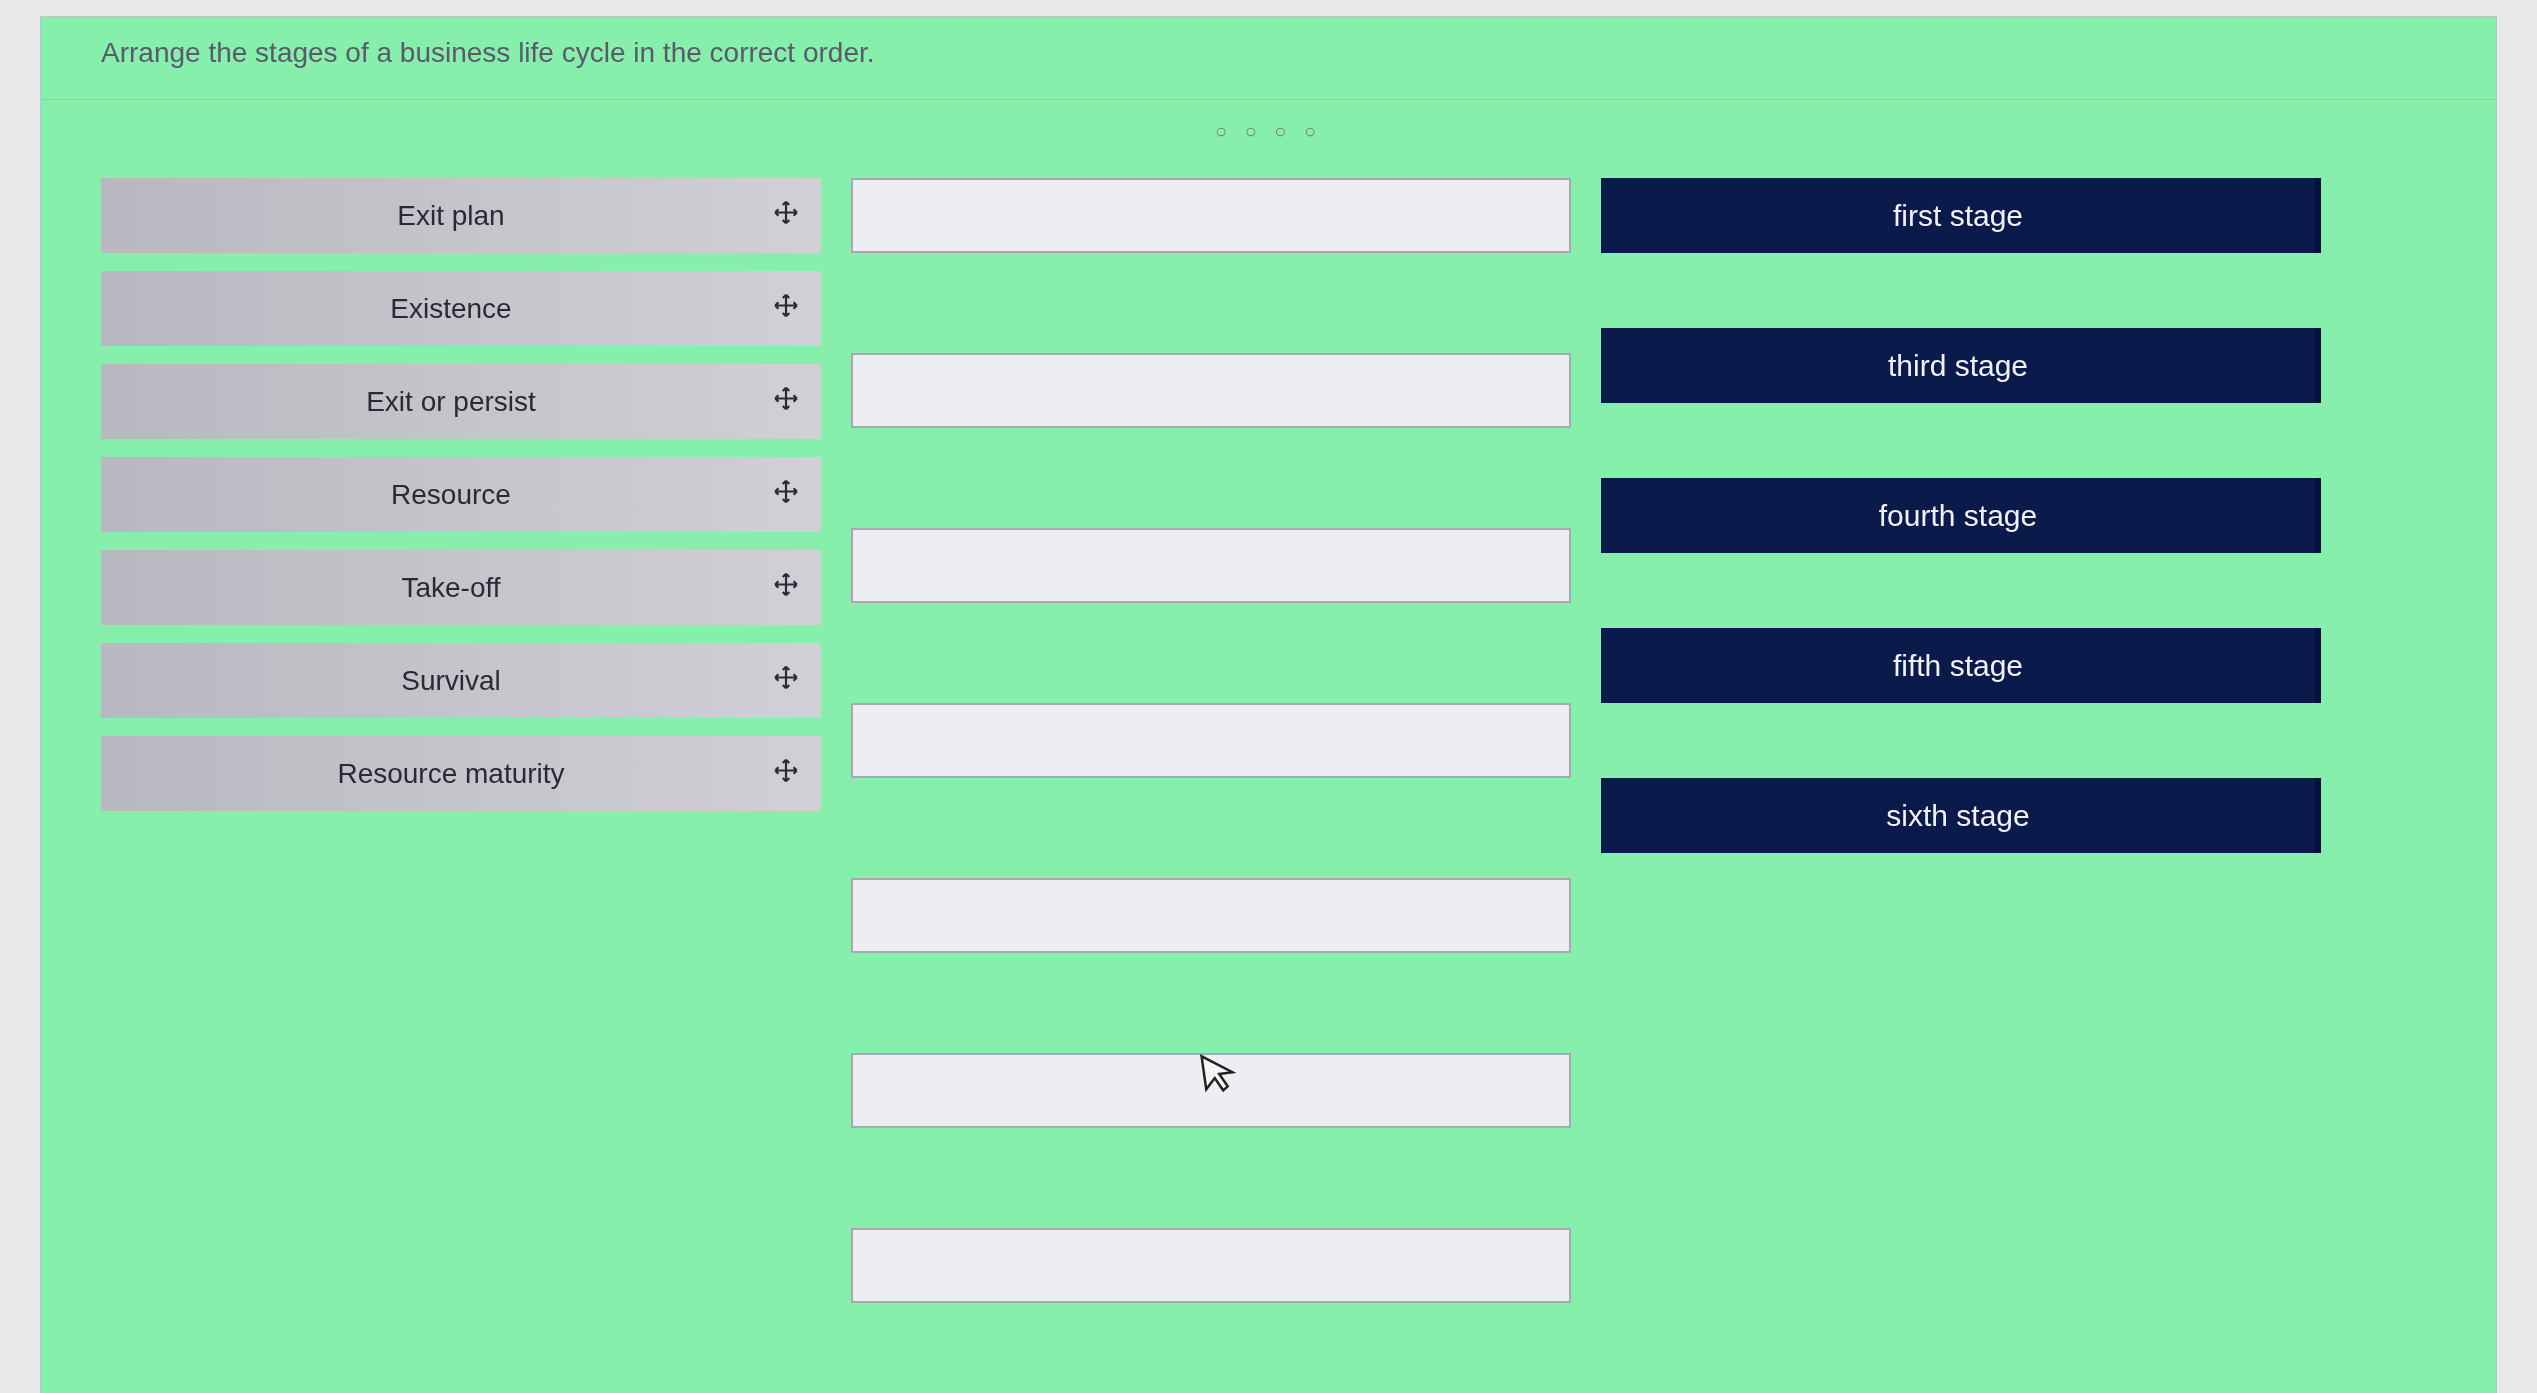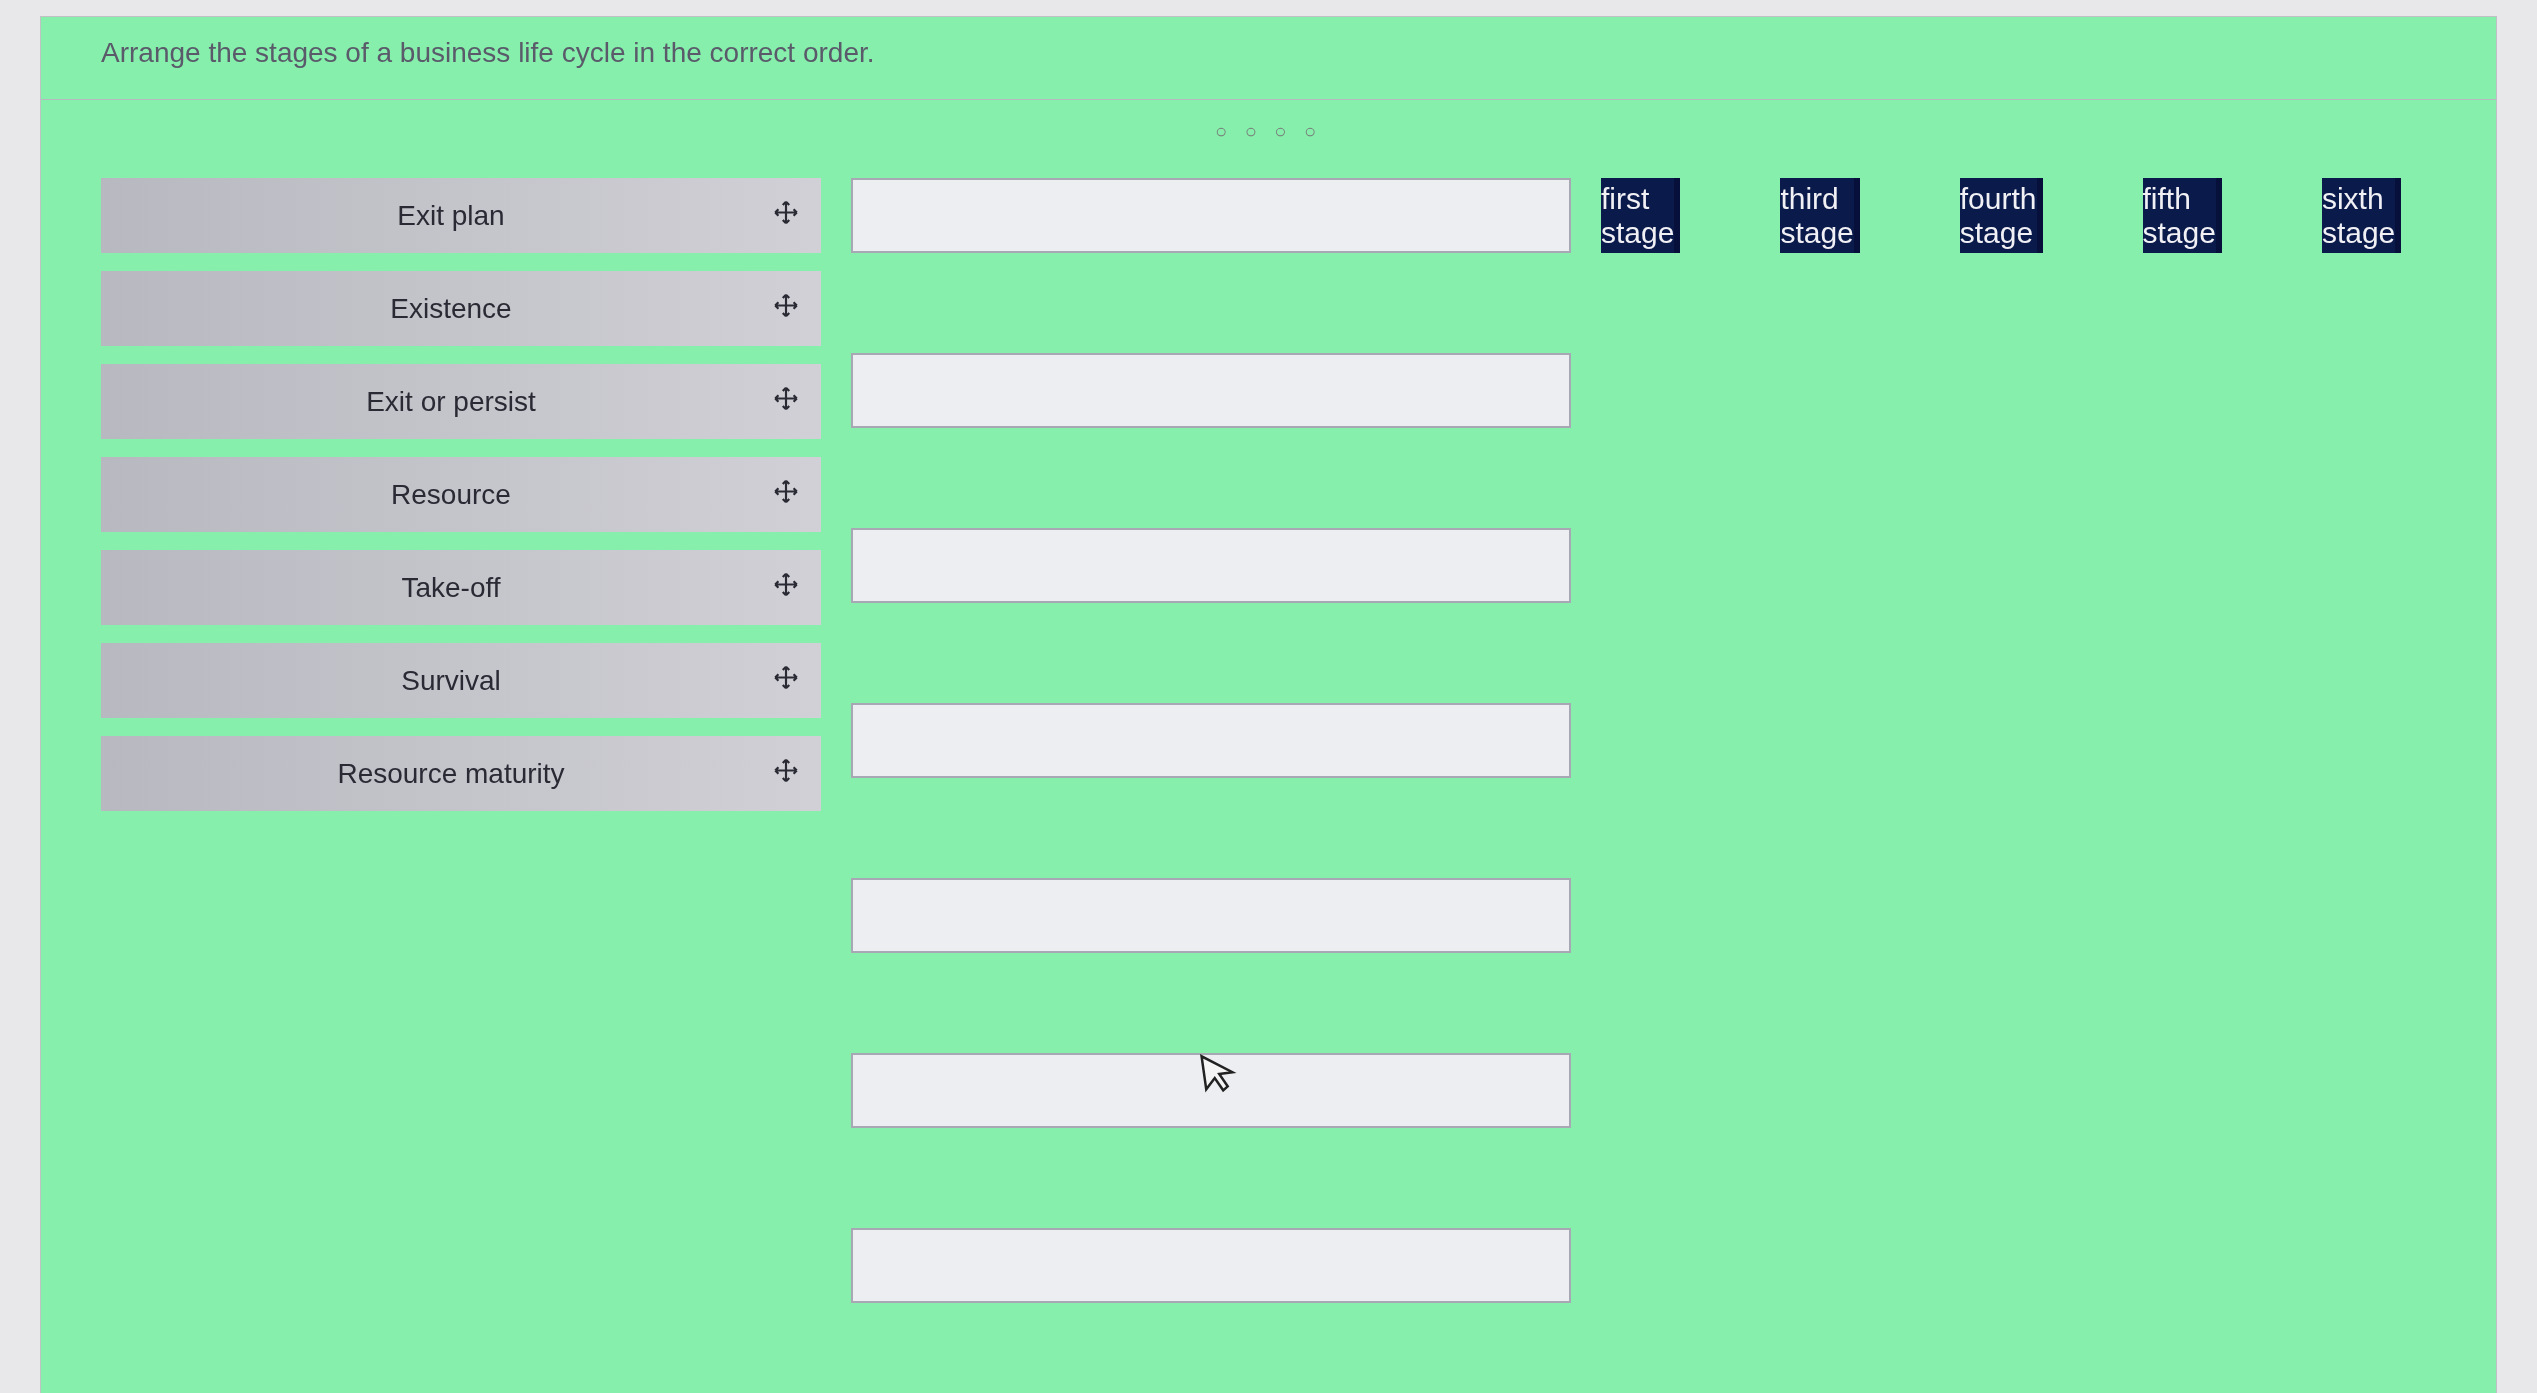--- a/index.html
+++ b/index.html
@@ -73,22 +73,22 @@
       gap: 100px;
       padding-top: 0;
     }
     .drop-zone {
       border: 2px solid #a8a8b5;
       background: #eceef2;
       height: 75px;
     }
     .target-col {
       display: flex;
-      flex-direction: row;
-      gap: 100px;
+      flex-direction: column;
+      gap: 75px;
     }
     .stage-label {
       background: #0a1a4a;
       color: #f0f0f5;
       height: 75px;
       display: flex;
       align-items: center;
       justify-content: center;
       font-size: 30px;
       border-right: 6px solid #06103a;

